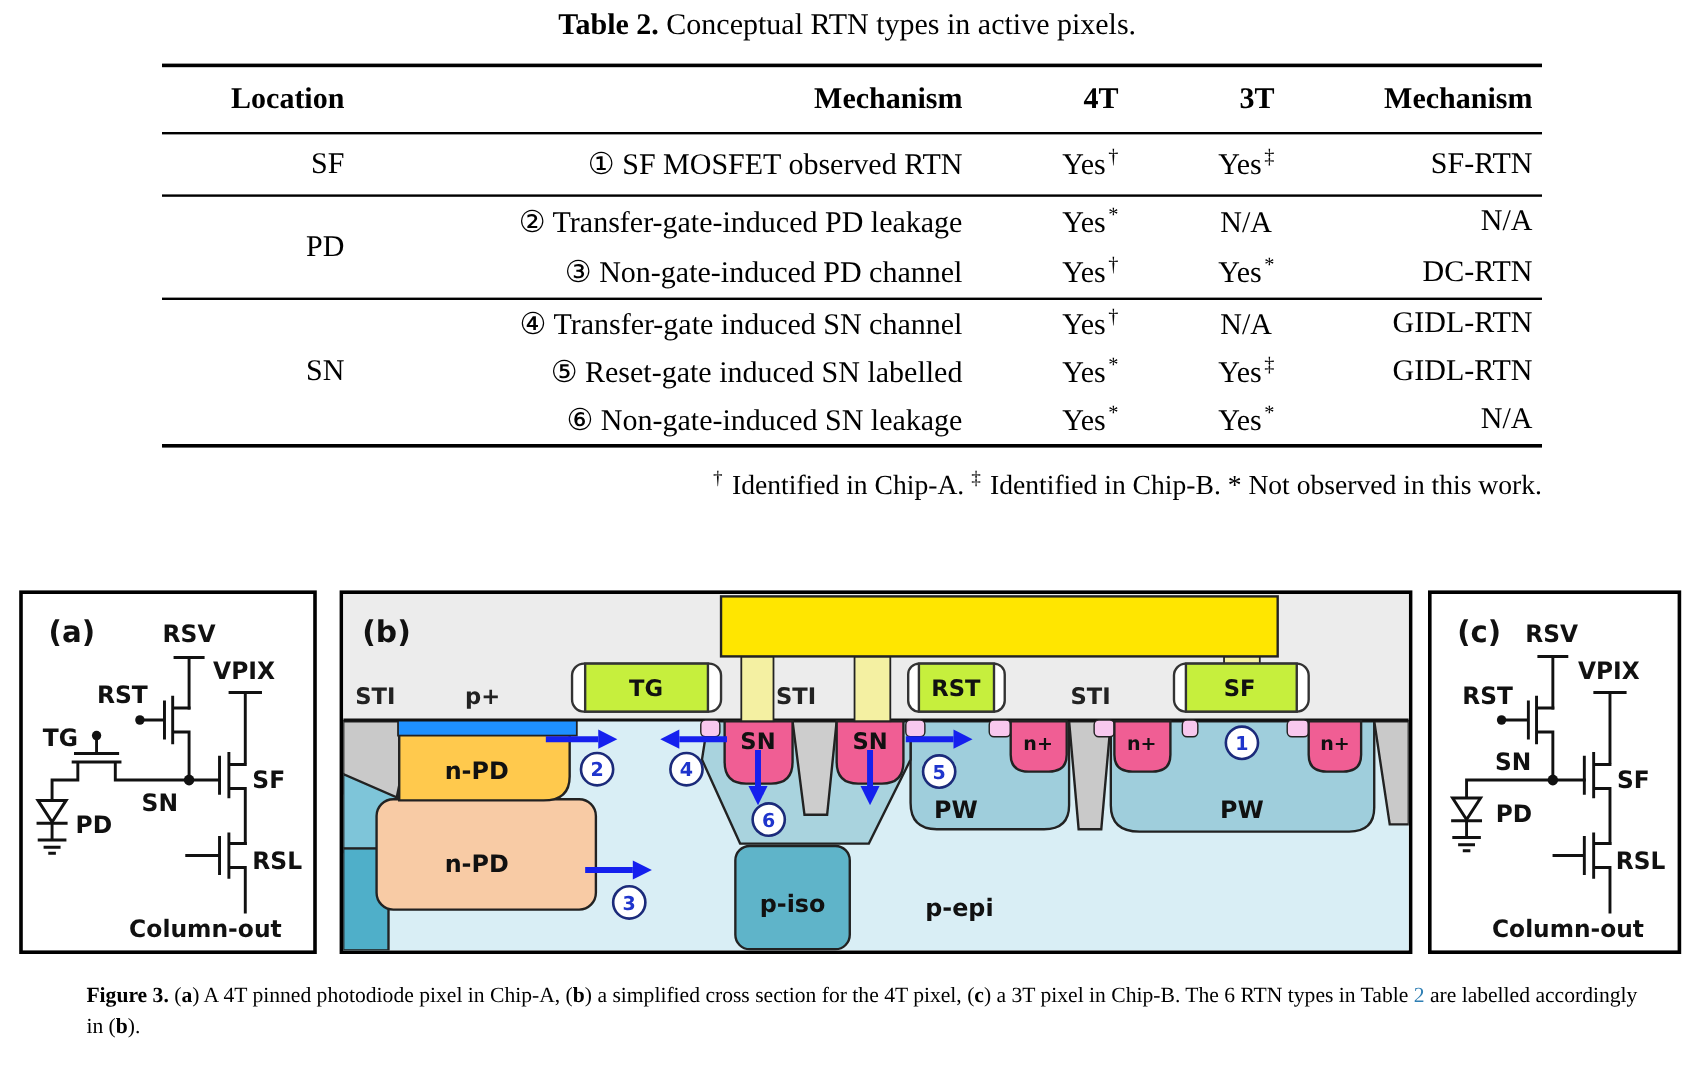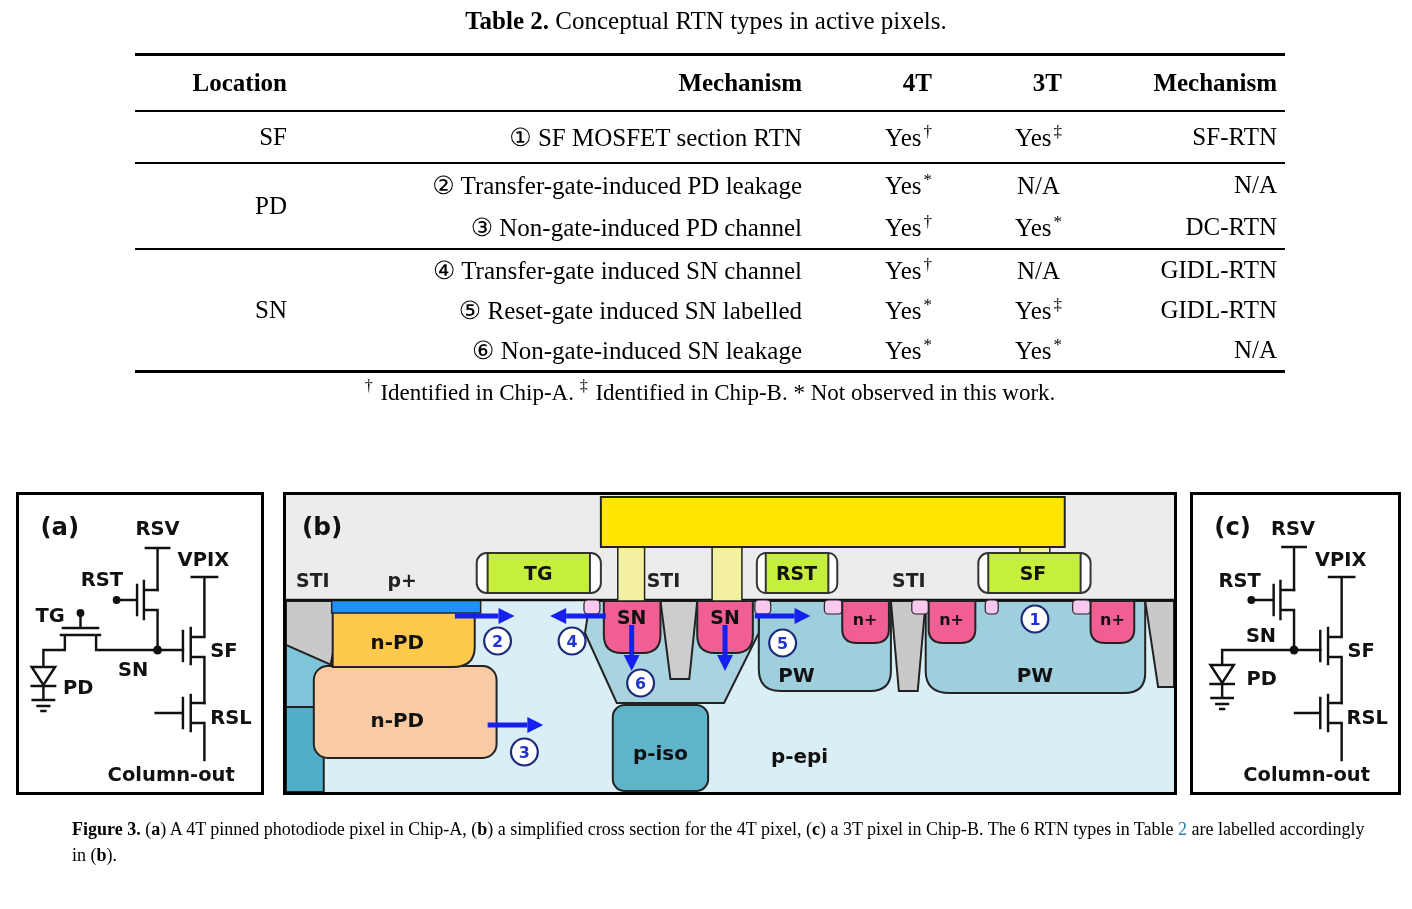--- a/index.html
+++ b/index.html
@@ -13,22 +13,22 @@
         border-top:3px solid #000;border-bottom:3px solid #000}
   th,td{padding:0 8px;text-align:right;vertical-align:middle}
   thead th{border-bottom:2px solid #000;height:54px;font-weight:bold}
   .col-mech{text-align:right;padding-left:24px}
   tbody+tbody{border-top:2px solid #000}
   tbody.g1 td{height:50px}
   tbody.g2 td{height:42px}
   tbody.g3 td{height:40px}
   sup{font-size:17px;margin-left:2px}
 
-  .footnote{position:absolute;left:135px;top:377px;width:1150px;
-            text-align:center;font-size:23px}
+  .footnote{position:absolute;left:135px;top:390px;width:1150px;
+            text-align:right;font-size:23px}
   .footnote sup{font-size:16px;margin:0 2px 0 0}
 
   .panel{position:absolute;top:492px;background:#fff;border:3px solid #000;box-sizing:border-box}
   #panel-a{left:16px;width:248px;height:303px}
   #panel-b{left:283px;width:894px;height:303px}
   #panel-c{left:1190px;width:211px;height:303px}
   .panel svg{display:block;width:100%;height:100%}
 
   .caption{position:absolute;left:72px;top:816px;width:1294px;
            font-size:18px;line-height:1.45;margin:0}
@@ -66,21 +66,21 @@
       <th>Location</th>
       <th class="col-mech">Mechanism</th>
       <th>4T</th>
       <th>3T</th>
       <th>Mechanism</th>
     </tr>
   </thead>
   <tbody class="g1">
     <tr>
       <td>SF</td>
-      <td class="col-mech">① SF MOSFET section RTN</td>
+      <td class="col-mech">① SF MOSFET observed RTN</td>
       <td><span>Yes</span><sup>†</sup></td>
       <td><span>Yes</span><sup>‡</sup></td>
       <td>SF-RTN</td>
     </tr>
   </tbody>
   <tbody class="g2">
     <tr>
       <td rowspan="2">PD</td>
       <td class="col-mech">② Transfer-gate-induced PD leakage</td>
       <td><span>Yes</span><sup>*</sup></td>

